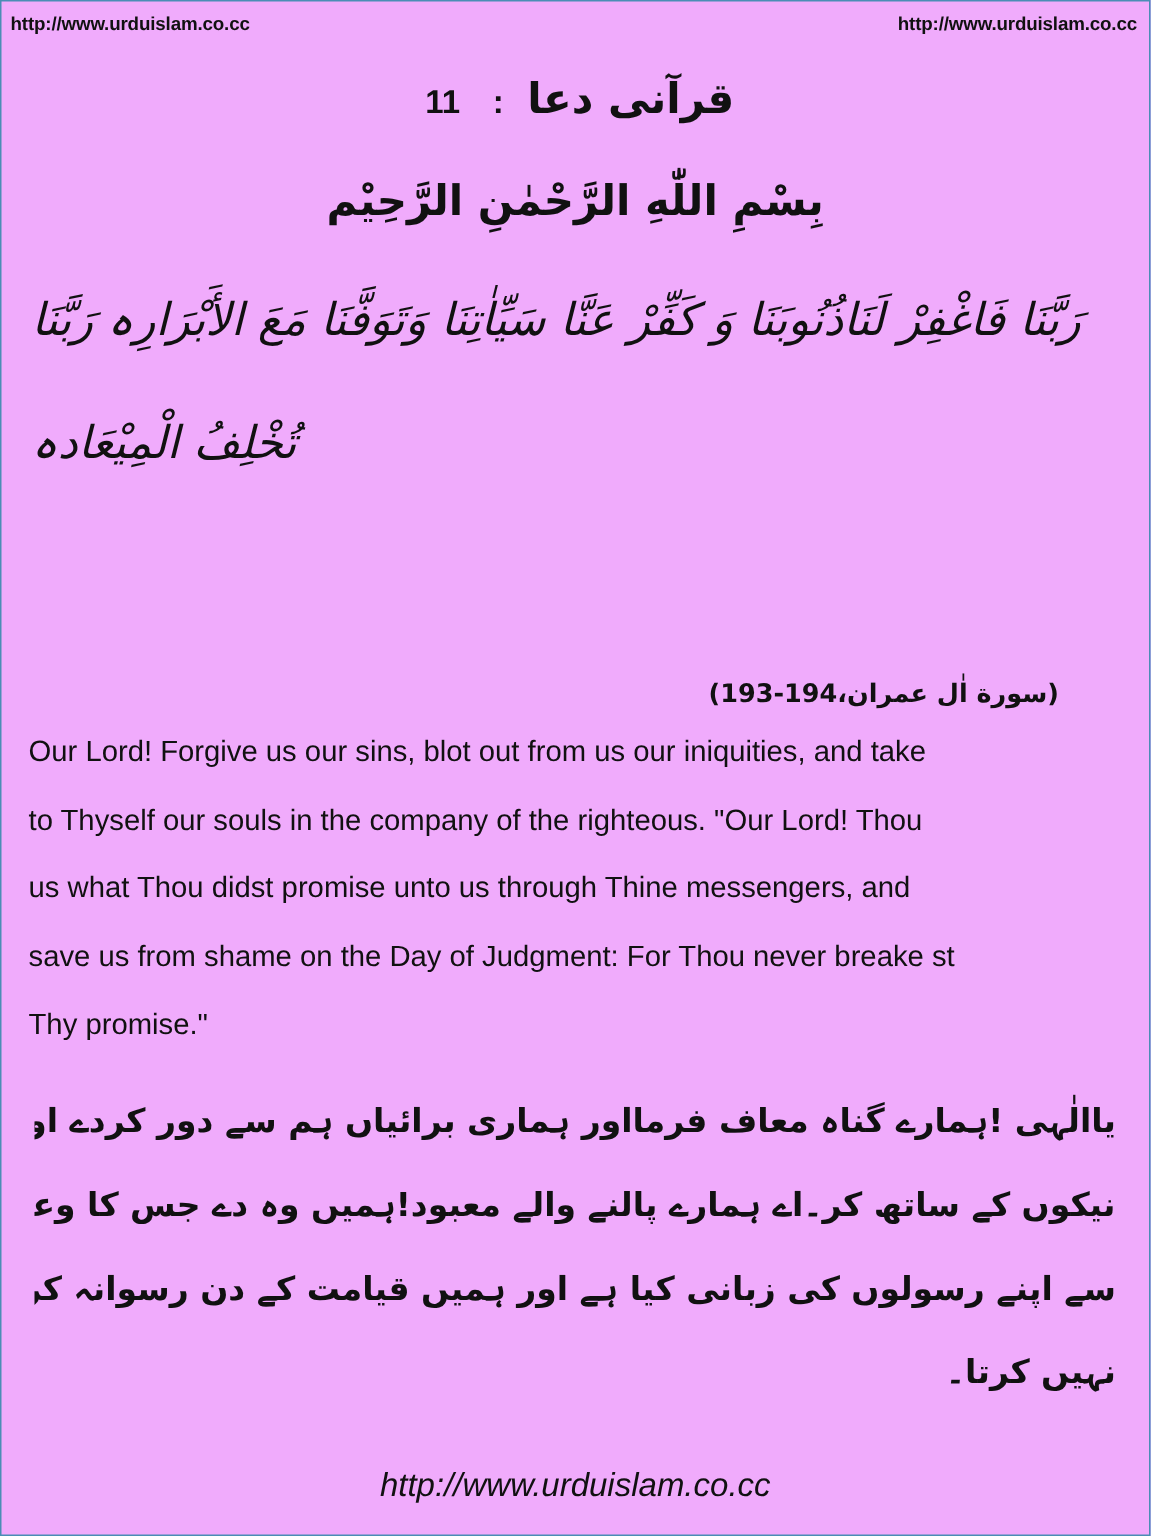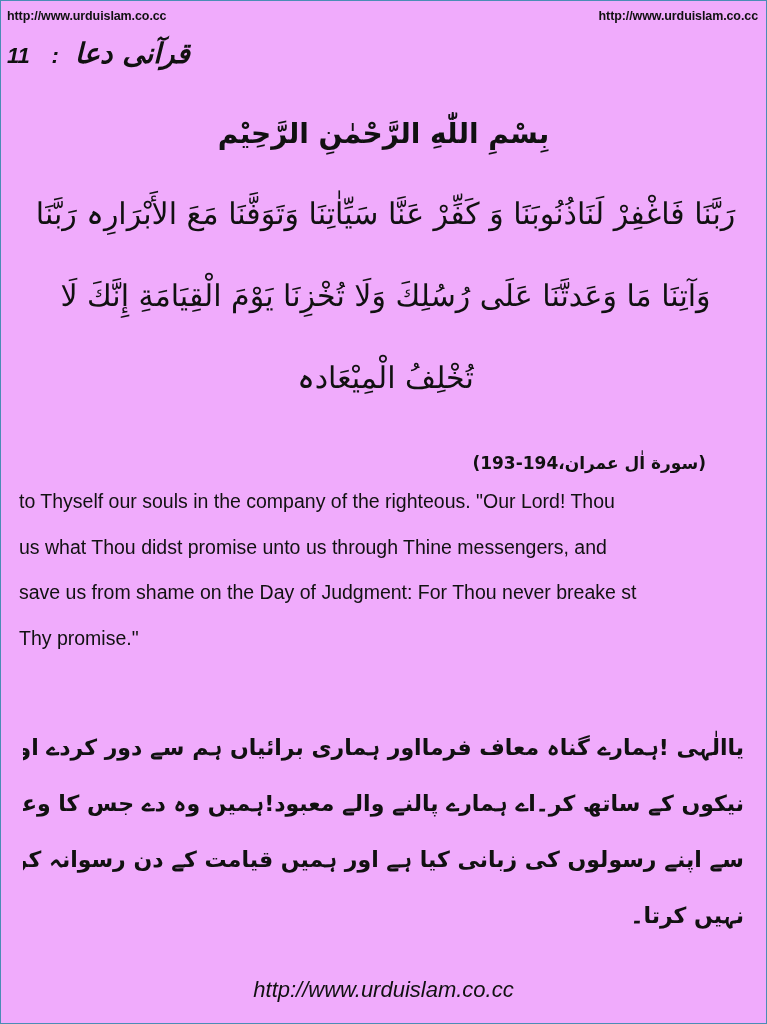--- a/index.html
+++ b/index.html
@@ -27,29 +27,28 @@
       font-weight: bold;
       font-size: 12.5px;
       color: #111;
       letter-spacing: -0.1px;
     }
     .top-url.left { left: 6px; }
     .top-url.right { right: 8px; }
 
     .title {
       position: absolute;
-      top: 36px;
+      top: 48px;
       left: 0;
       width: 100%;
-      text-align: left;
+      text-align: center;
       font-family: "DejaVu Sans", sans-serif;
       font-weight: bold;
       font-size: 28px;
       direction: rtl;
-      font-style: italic;
     }
     .title .num {
       font-family: "Liberation Sans", sans-serif;
       font-size: 22px;
       font-weight: bold;
       display: inline-block;
       margin: 0 6px;
     }
 
     .bismillah {
@@ -63,23 +62,24 @@
       font-size: 28px;
       direction: rtl;
     }
 
     .arabic-dua {
       position: absolute;
       top: 178px;
       right: 16px;
       left: 20px;
       direction: rtl;
-      text-align: center;
+      text-align: left;
       font-family: "DejaVu Serif", serif;
       font-size: 30px;
+      font-style: italic;
     }
     .arabic-dua .line {
       height: 82px;
       line-height: 70px;
       white-space: nowrap;
       overflow: hidden;
     }
 
     .reference {
       position: absolute;
@@ -147,27 +147,27 @@
   <div class="title">
     <span>قرآنی دعا</span>
     <span class="num">:</span>
     <span class="num">11</span>
   </div>
 
   <div class="bismillah">بِسْمِ اللّٰهِ الرَّحْمٰنِ الرَّحِيْم</div>
 
   <div class="arabic-dua">
     <div class="line">رَبَّنَا فَاغْفِرْ لَنَاذُنُوبَنَا وَ كَفِّرْ عَنَّا سَيِّاٰتِنَا وَتَوَفَّنَا مَعَ الأَبْرَارِہ رَبَّنَا</div>
-    <div class="line">وَآتِنَا مَا وَعَدتَّنَا عَلَى رُسُلِكَ وَلَا تُخْزِنَا يَوْمَ الْقِيَامَةِ إِنَّكَ لَا</div>
     <div class="line">تُخْلِفُ الْمِيْعَادہ</div>
   </div>
 
   <div class="reference">(سورة اٰل عمران،194-193)</div>
 
   <div class="english">
+    <div class="line">Our Lord! Forgive us our sins, blot out from us our iniquities,  and take</div>
     <div class="line">to Thyself our souls in the company of the righteous.  "Our Lord! Thou</div>
     <div class="line">us what Thou didst promise unto us through Thine messengers, and</div>
     <div class="line">save us from shame on the Day of Judgment: For Thou never breake st</div>
     <div class="line">Thy promise."</div>
   </div>
 
   <div class="urdu">
     <div class="line">یاالٰہی !ہمارے گناہ معاف فرمااور ہماری برائیاں ہم سے دور کردے اور ہماری موت</div>
     <div class="line">نیکوں کے ساتھ کر۔اے ہمارے پالنے والے معبود!ہمیں وہ دے جس کا وعدہ تو نے ہم</div>
     <div class="line">سے اپنے رسولوں کی زبانی کیا ہے اور ہمیں قیامت کے دن رسوانہ کر، یقیناً تو وعدہ خلافی</div>

